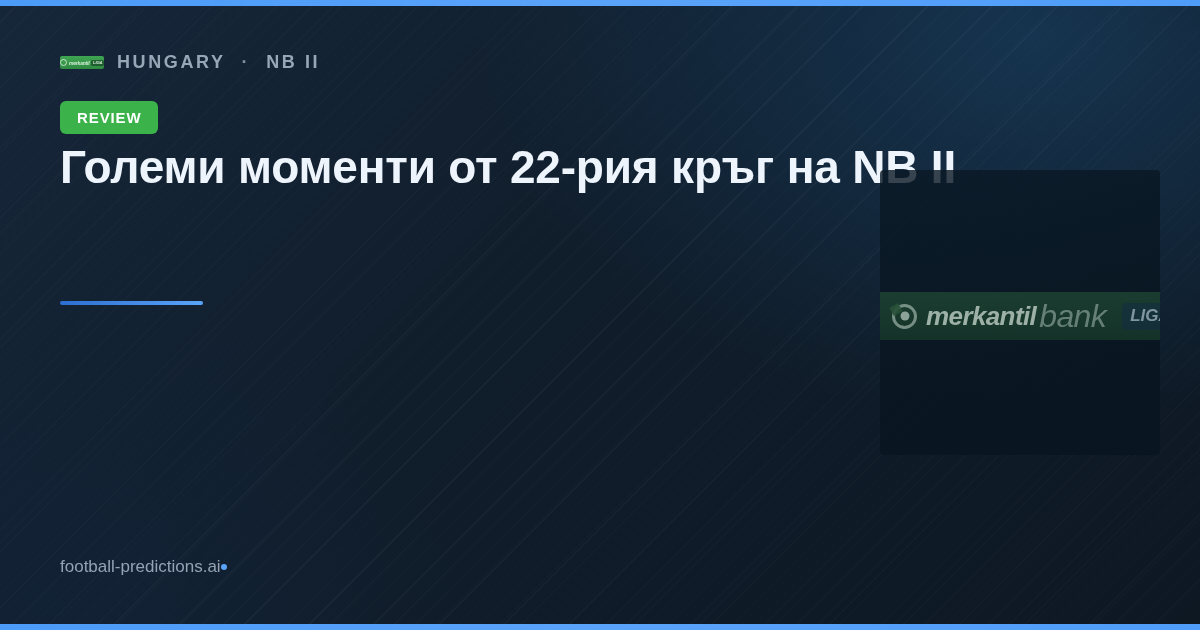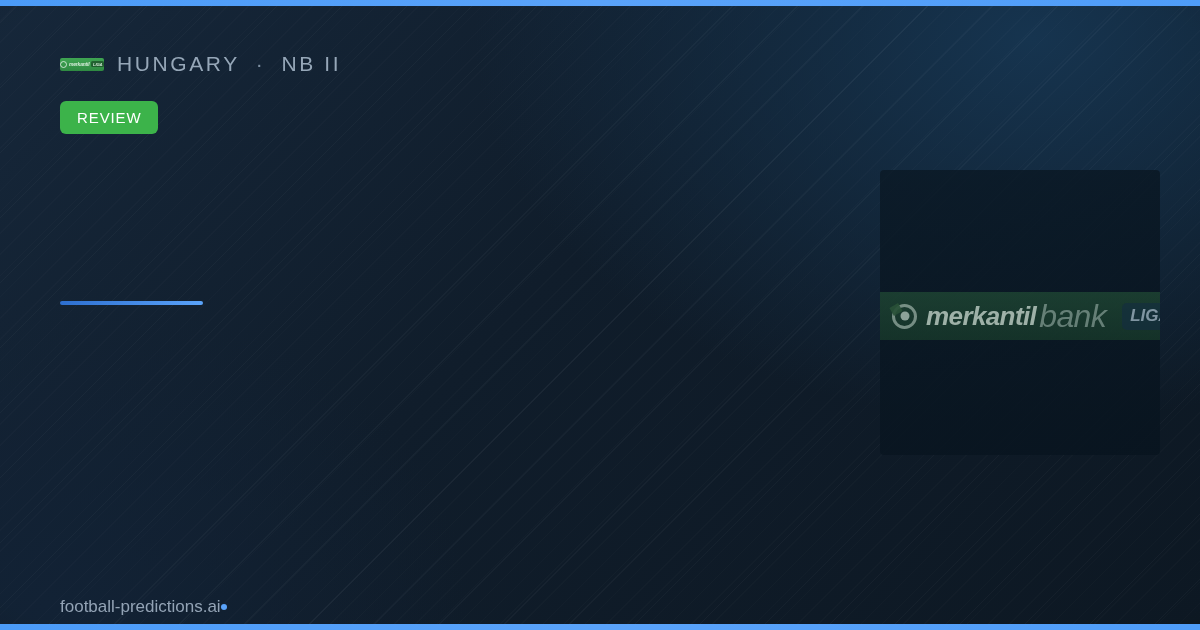--- a/index.html
+++ b/index.html
@@ -85,31 +85,31 @@
     color:rgba(230,245,232,0.9); letter-spacing:-0.2px;
     white-space:nowrap;
   }
   .mini-badge {
     font-size:4.2px; font-weight:700; font-style:italic;
     color:#cfe6d4; background:rgba(15,50,25,0.55);
     border-radius:1.5px; padding:0.5px 1.5px; letter-spacing:-0.1px;
   }
 
   .league-text {
-    font-size:21px; font-weight:400;
+    font-size:18px; font-weight:700;
     color:#96a7b8; letter-spacing:2.6px;
   }
   .league-sep { color:#7e90a2; padding:0 3px; }
 
   .badge {
     position:absolute; left:0; top:101px;
     display:inline-block;
     background:#3cb34a;
     color:#ffffff;
-    font-size:15px; font-weight:400;
+    font-size:15px; font-weight:700;
     letter-spacing:0.9px;
     padding:9px 16px 9px 17px;
     border-radius:6px;
     line-height:1;
   }
 
   .title {
     position:absolute; left:0; top:142px;
     width:950px;
     font-size:46px; font-weight:700;
@@ -120,21 +120,21 @@
 
   .accent-rule {
     position:absolute; left:0; top:301px;
     width:143px; height:4px; border-radius:2px;
     background:linear-gradient(90deg,#2d6fd0 0%,#5aa3fa 100%);
   }
 
   .footer {
     position:absolute; left:0; top:557px;
     display:flex; align-items:center; gap:0;
-    font-size:17px; color:#93a3b5;margin-top:40px;
+    font-size:17px; color:#93a3b5;
   }
   .footer-dot {
     width:6px; height:6px; border-radius:50%;
     background:#5aa3fa; flex:none;
   }
 
   
   .logo-panel {
     position:absolute; left:880px; top:170px;
     width:280px; height:285px;
@@ -214,20 +214,21 @@
         <span class="mini-word">merkantil</span>
         <span class="mini-badge">LIGA</span>
       </span>
       <span class="league-text">HUNGARY</span>
       <span class="league-text league-sep">·</span>
       <span class="league-text">NB II</span>
     </div>
 
     <div class="badge">REVIEW</div>
 
+    <h1 class="title">Големи моменти от 22-рия кръг на NB II</h1>
 
     <div class="accent-rule"></div>
 
     <div class="footer">
       <span>football-predictions.ai</span>
       <span class="footer-dot"></span>
     </div>
 
   </div>
 

